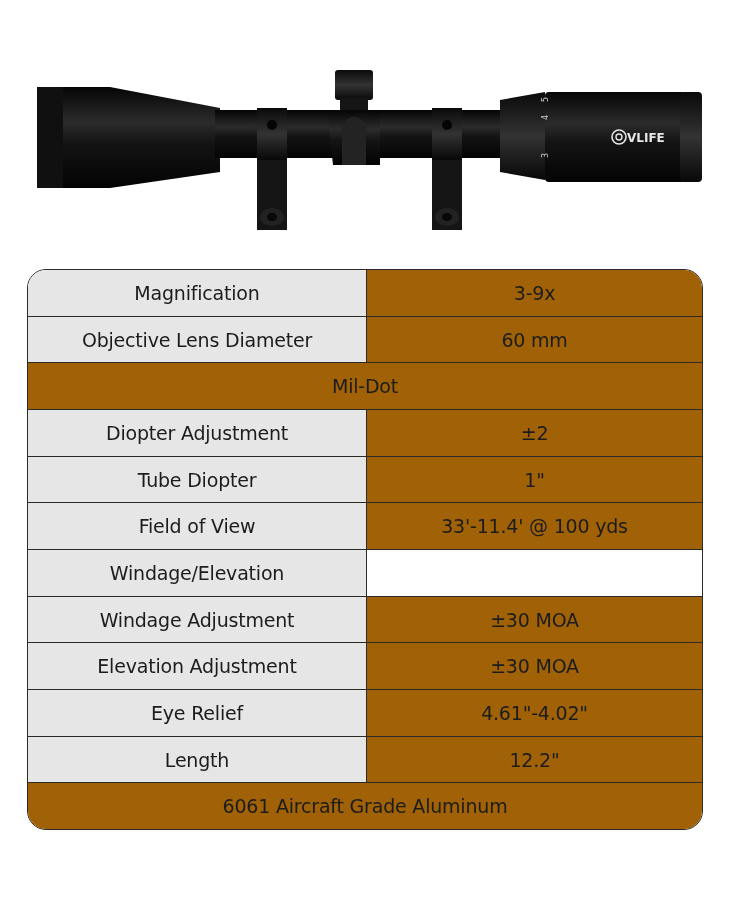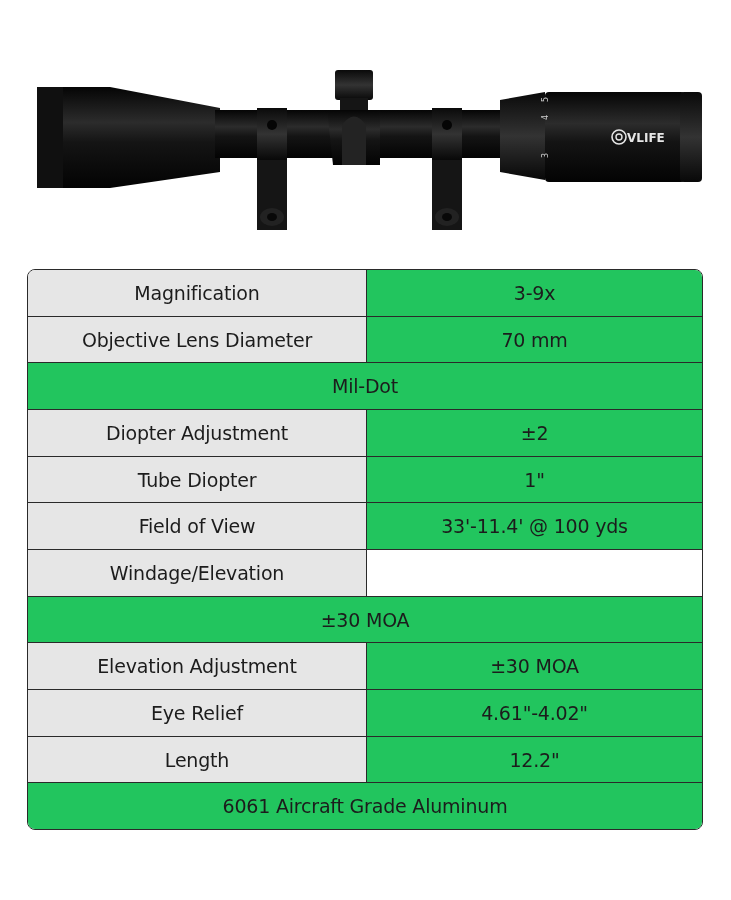--- a/index.html
+++ b/index.html
@@ -3,32 +3,32 @@
 <meta charset="utf-8">
 <style>
   html, body { margin: 0; padding: 0; background: #ffffff; }
   body { width: 731px; height: 900px; position: relative; overflow: hidden;
          font-family: "DejaVu Sans", sans-serif; color: #1e1e1e; }
 
   .product-figure { position: absolute; left: 0; top: 50px; width: 731px; height: 200px; }
 
   .spec-table {
     position: absolute; left: 27px; top: 269px; width: 676px; height: 561px;
-    border: 1.5px solid #2a2a2a; border-radius: 8px; overflow: hidden;
+    border: 1.5px solid #2a2a2a; border-radius: 19px; overflow: hidden;
     box-sizing: border-box; display: flex; flex-direction: column;
   }
   .spec-row { flex: 1; display: flex; border-top: 1.5px solid #2a2a2a; }
   .spec-row:first-child { border-top: none; }
   .spec-label {
     width: 338px; background: #e6e6e6; border-right: 1.5px solid #2a2a2a;
     display: flex; align-items: center; justify-content: center;
     font-size: 19px; letter-spacing: -0.2px; color: #1c1c1c;
   }
   .spec-value {
-    flex: 1; background: #22c55e; display: flex; align-items: center; justify-content: center;
+    flex: 1; background: #a16207; display: flex; align-items: center; justify-content: center;
     font-size: 19px; letter-spacing: -0.2px; color: #1c1c1c;
   }
 </style>
 </head>
 <body>
 
 <svg class="product-figure" viewBox="0 50 731 200" width="731" height="200" xmlns="http://www.w3.org/2000/svg">
   <defs>
     <linearGradient id="tubeGrad" x1="0" y1="0" x2="0" y2="1">
       <stop offset="0" stop-color="#050505"></stop>
@@ -84,41 +84,42 @@
   </g>
 </svg>
 
 <div class="spec-table">
   <div class="spec-row">
     <div class="spec-label">Magnification</div>
     <div class="spec-value">3-9x</div>
   </div>
   <div class="spec-row">
     <div class="spec-label">Objective Lens Diameter</div>
-    <div class="spec-value">70 mm</div>
+    <div class="spec-value">60 mm</div>
   </div>
   <div class="spec-row">
     <div class="spec-value">Mil-Dot</div>
   </div>
   <div class="spec-row">
     <div class="spec-label">Diopter Adjustment</div>
     <div class="spec-value">±2</div>
   </div>
   <div class="spec-row">
     <div class="spec-label">Tube Diopter</div>
     <div class="spec-value">1"</div>
   </div>
   <div class="spec-row">
     <div class="spec-label">Field of View</div>
     <div class="spec-value">33'-11.4' @ 100 yds</div>
   </div>
   <div class="spec-row">
     <div class="spec-label">Windage/Elevation</div>
   </div>
   <div class="spec-row">
+    <div class="spec-label">Windage Adjustment</div>
     <div class="spec-value">±30 MOA</div>
   </div>
   <div class="spec-row">
     <div class="spec-label">Elevation Adjustment</div>
     <div class="spec-value">±30 MOA</div>
   </div>
   <div class="spec-row">
     <div class="spec-label">Eye Relief</div>
     <div class="spec-value">4.61"-4.02"</div>
   </div>

